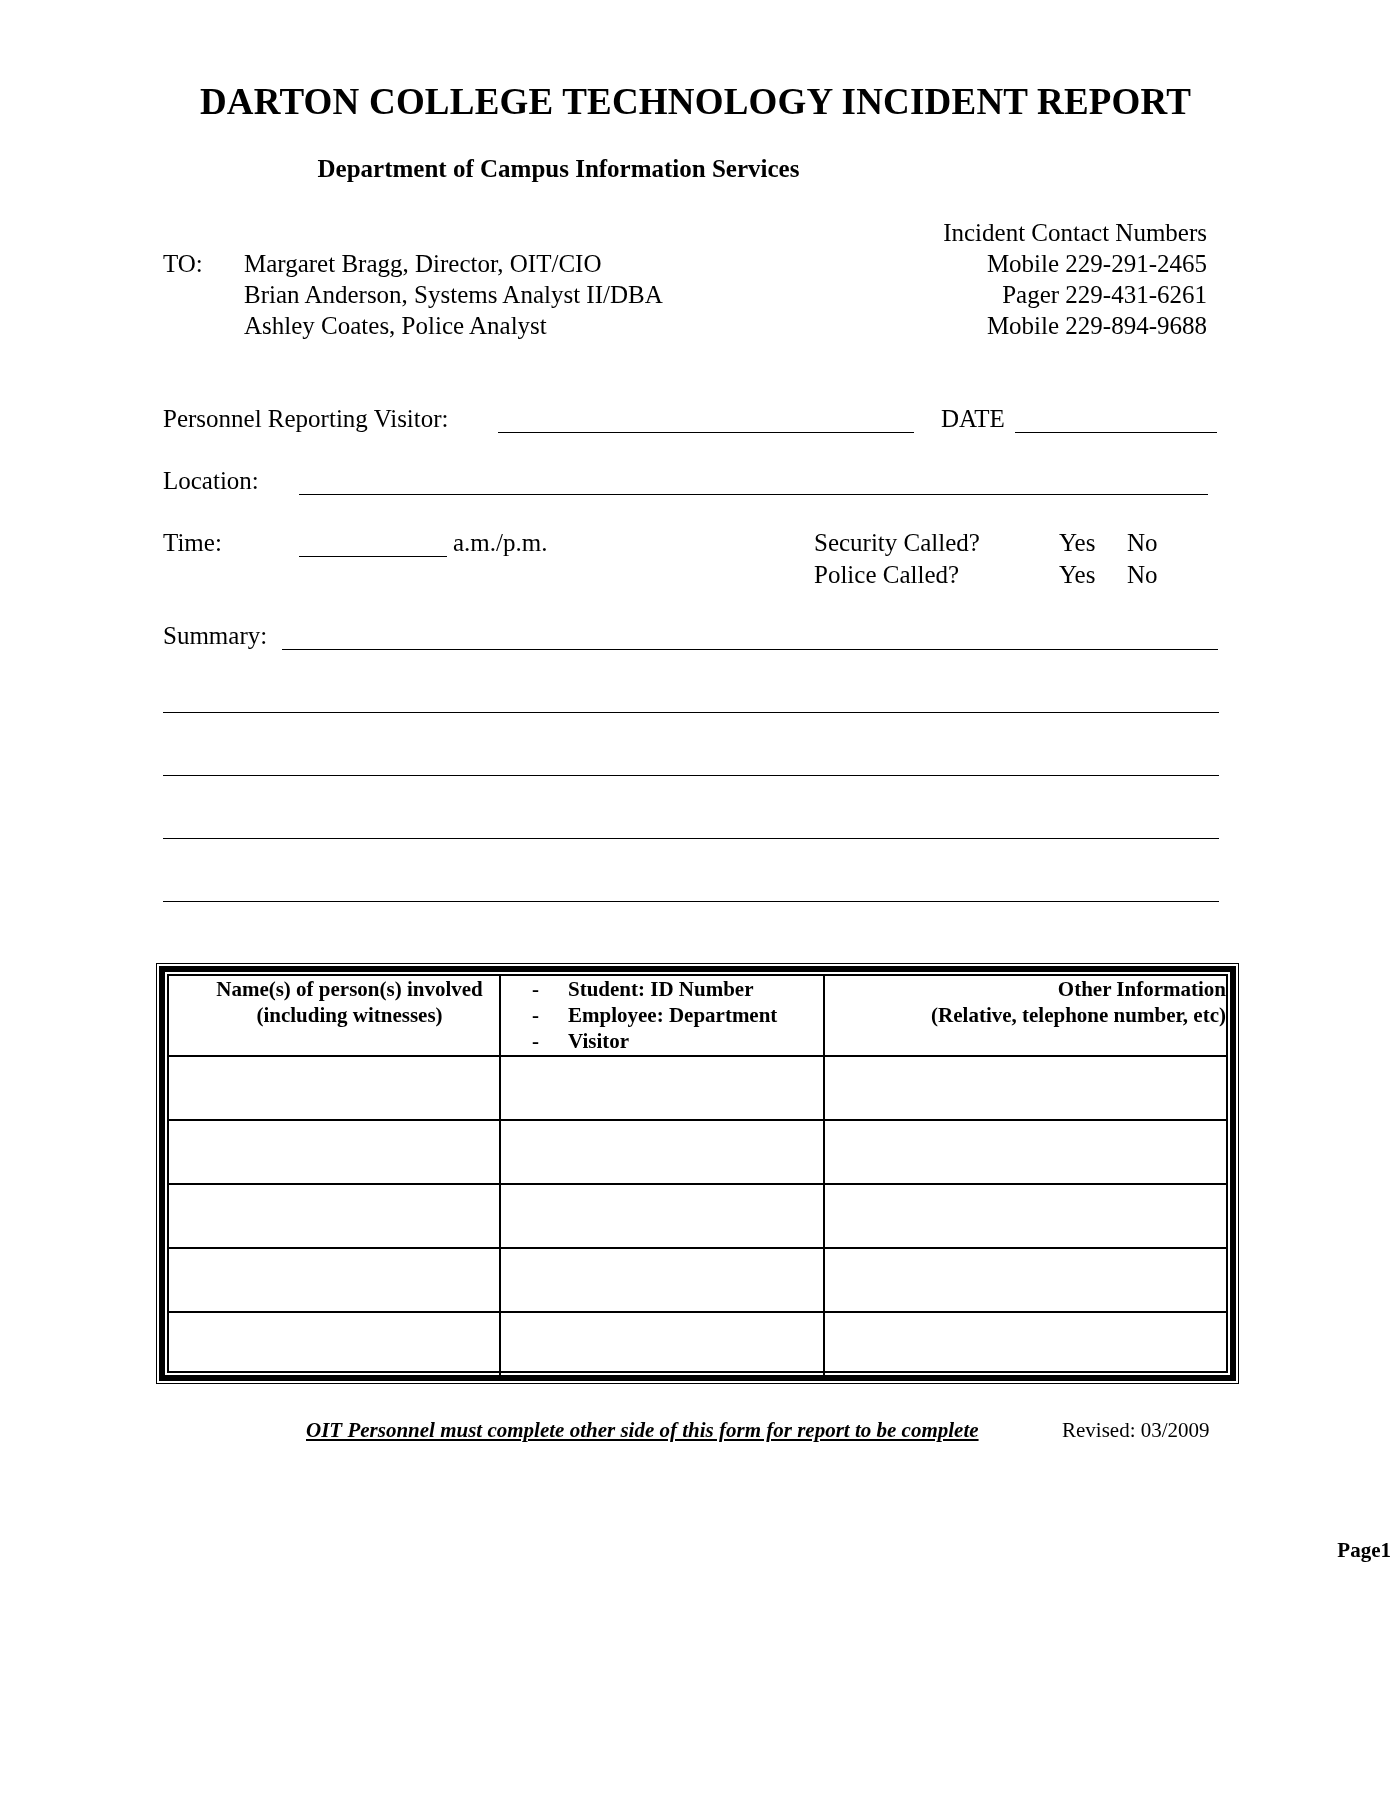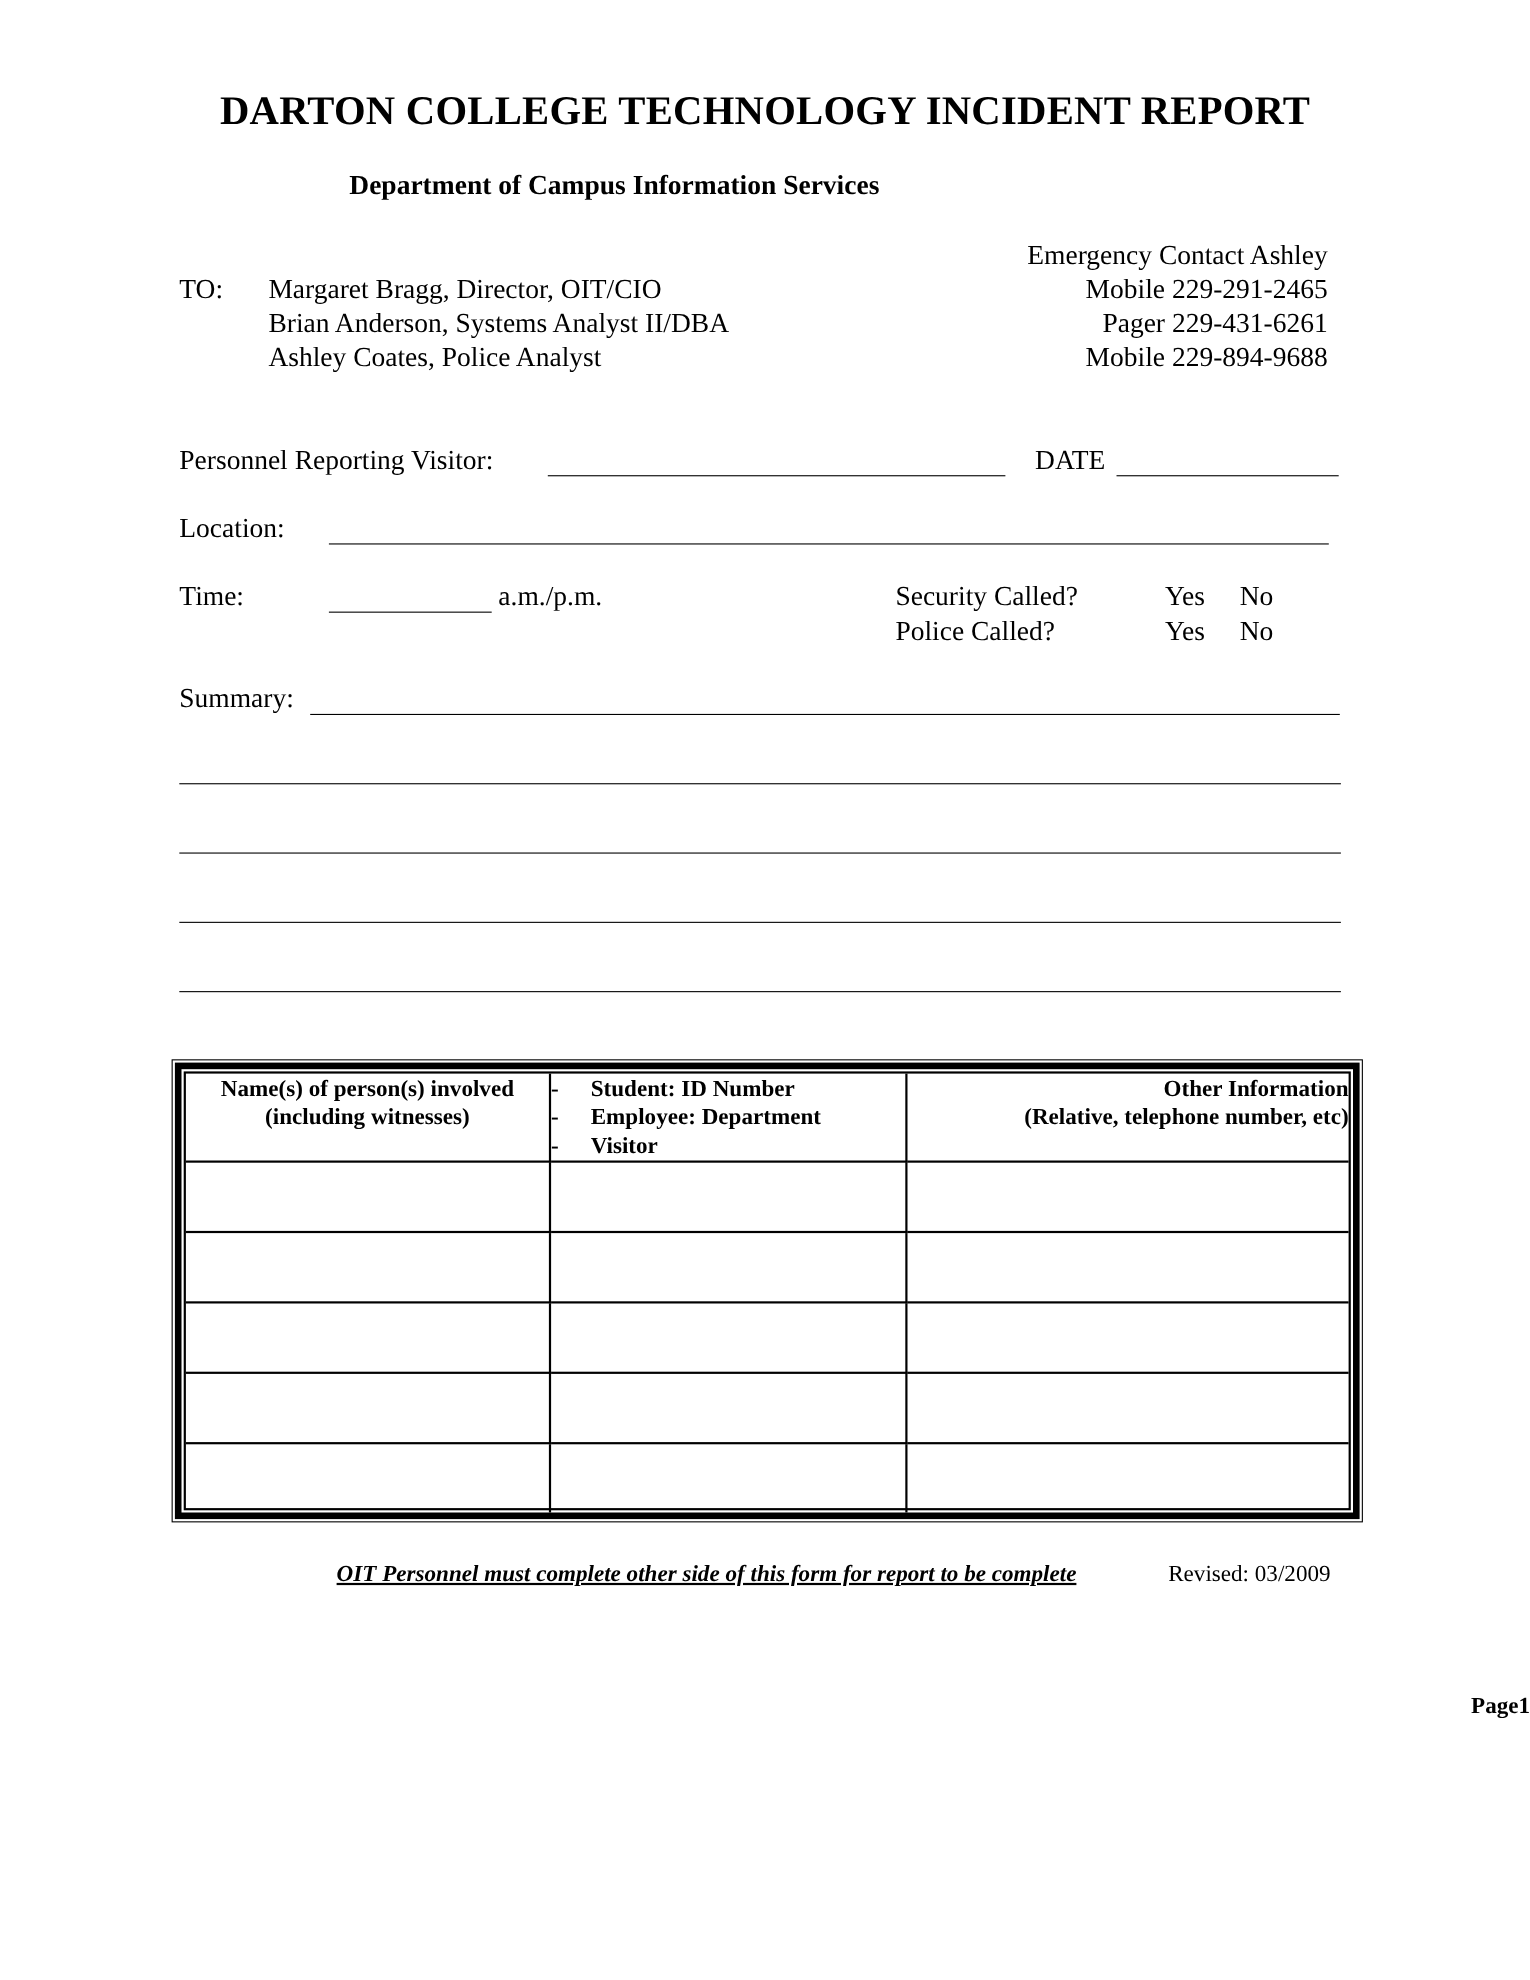--- a/index.html
+++ b/index.html
@@ -37,21 +37,21 @@
     .tbl-inner {
       width: 100%; height: 100%; box-sizing: border-box;
       border: 2px solid #000;
     }
     table.people {
       width: 100%; height: 100%; border-collapse: collapse; table-layout: fixed;
     }
     table.people th, table.people td {
       border: 2px solid #000; padding: 0; vertical-align: top;
     }
-    table.people tr:first-child th { border-top: none; }
+    table.people tr:first-child th { border-top: none; padding-left: 31px; }
     table.people tr:last-child td { border-bottom: none; }
     table.people th:first-child, table.people td:first-child { border-left: none; }
     table.people th:last-child, table.people td:last-child { border-right: none; text-align: right; }
     table.people th {
       font-weight: bold; font-size: 21px; line-height: 26px; height: 79px;
     }
     .th-center { text-align: center; padding-top: 2px; }
     .th-list { text-align: left; padding: 2px 0 0 10px; }
     .th-list div { white-space: nowrap; }
     .th-list .dash { display: inline-block; width: 36px; }
@@ -74,21 +74,21 @@
 <div class="abs subtitle">Department of Campus Information Services</div>
 
 <div class="abs txt to-label">TO:</div>
 <div class="abs txt to-list">
   <div>Margaret Bragg, Director, OIT/CIO</div>
   <div>Brian Anderson, Systems Analyst II/DBA</div>
   <div>Ashley Coates, Police Analyst</div>
 </div>
 
 <div class="abs txt contacts">
-  <div>Emergency Contact Ashley</div>
+  <div>Incident Contact Numbers</div>
   <div>Mobile 229-291-2465</div>
   <div>Pager 229-431-6261</div>
   <div>Mobile 229-894-9688</div>
 </div>
 
 <div class="abs row-text" style="left:163px; top:405px;">Personnel Reporting Visitor:</div>
 <div class="abs line" style="left:498px; top:432px; width:416px;">
   <span class="abs row-text" style="left:4px; top:-28px;"></span>
 </div>
 <div class="abs row-text" style="left:941px; top:405px;">DATE</div>

